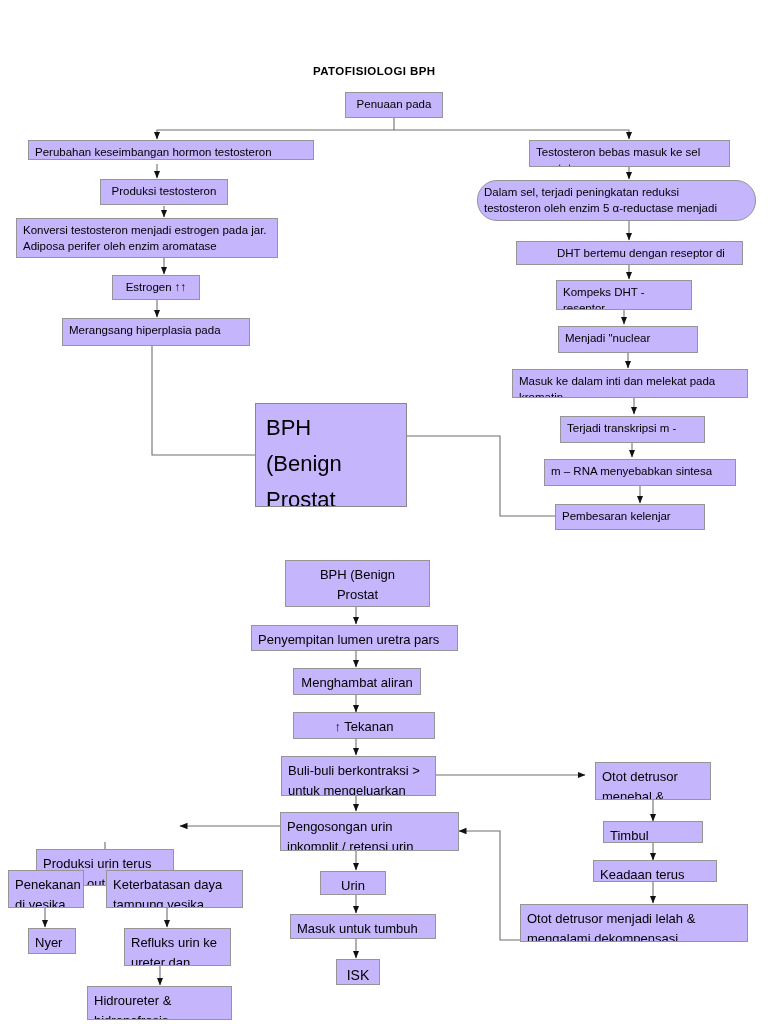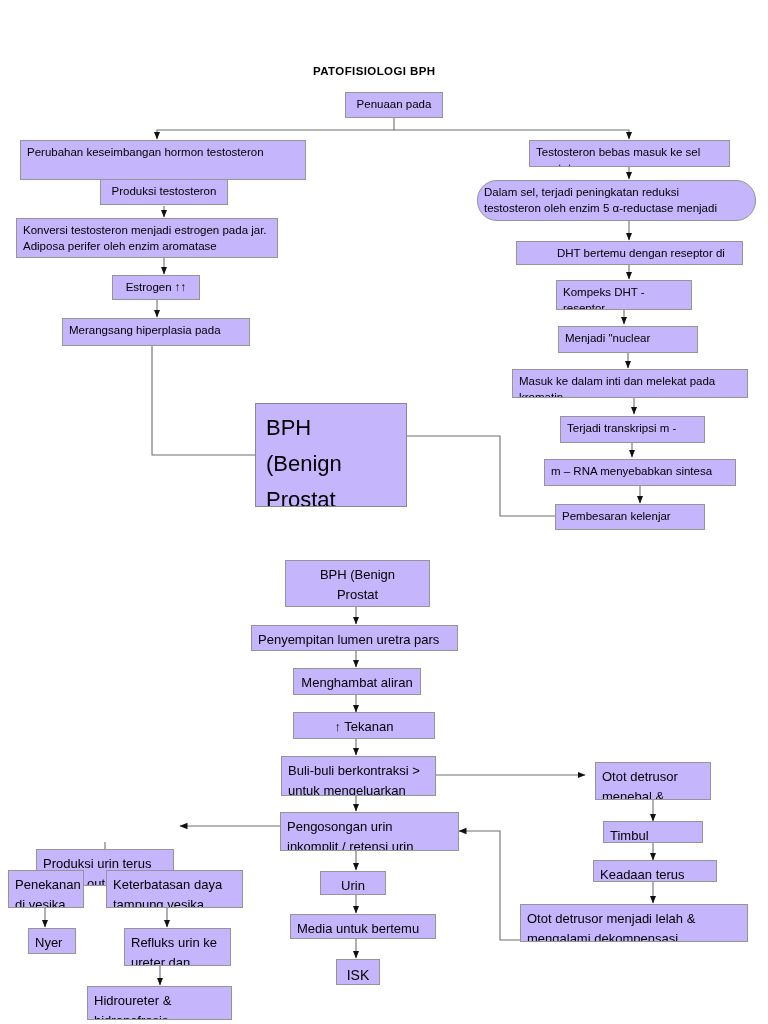--- a/index.html
+++ b/index.html
@@ -127,21 +127,21 @@
       <path d="M653,843 L653,860" marker-end="url(#ah)"></path>
       <path d="M653,882 L653,903" marker-end="url(#ah)"></path>
 
       <path d="M520,940 L500,940 L500,831 L459,831" marker-end="url(#ah)"></path>
 
     </g>
   </svg>
 
   <div class="node ctr" style="left:345px; top:92px; width:98px; height:26px;">Penuaan pada</div>
 
-  <div class="node lft" style="left:20px; top:140px; width:286px; height:40px;">Perubahan keseimbangan hormon testosteron</div>
+  <div class="node lft" style="left:28px; top:140px; width:286px; height:20px;">Perubahan keseimbangan hormon testosteron</div>
 
   <div class="node ctr" style="left:100px; top:179px; width:128px; height:26px;">Produksi testosteron</div>
 
   <div class="node lft" style="left:16px; top:218px; width:262px; height:40px;">Konversi testosteron menjadi estrogen pada jar.
 Adiposa perifer oleh enzim aromatase</div>
 
   <div class="node ctr" style="left:112px; top:275px; width:88px; height:25px;">Estrogen  ↑↑</div>
 
   <div class="node lft" style="left:62px; top:318px; width:188px; height:28px;">Merangsang hiperplasia pada</div>
 
@@ -181,21 +181,21 @@
   <div class="node ctr mid" style="left:293px; top:712px; width:142px; height:27px;">↑    Tekanan</div>
 
   <div class="node lft mid" style="left:281px; top:756px; width:155px; height:40px;">Buli-buli berkontraksi &gt;
 untuk mengeluarkan urin</div>
 
   <div class="node lft mid" style="left:280px; top:812px; width:179px; height:39px;">Pengosongan urin
 inkomplit / retensi urin</div>
 
   <div class="node ctr mid" style="left:320px; top:871px; width:66px; height:24px;">Urin</div>
 
-  <div class="node lft mid" style="left:290px; top:914px; width:146px; height:25px;">Media untuk bertemu</div>
+  <div class="node lft mid" style="left:290px; top:914px; width:146px; height:25px;">Masuk untuk tumbuh</div>
 
   <div class="node isk" style="left:336px; top:959px; width:44px; height:26px;">ISK</div>
 
   <div class="node lft mid" style="left:36px; top:805px; width:138px; height:37px;margin-top:44px;">Produksi urin terus
 &gt;&gt; dan output sedikit</div>
 
   <div class="node lft mid" style="left:8px; top:870px; width:76px; height:38px;">Penekanan
 di vesika</div>
 
   <div class="node lft mid" style="left:106px; top:870px; width:137px; height:38px;">Keterbatasan daya

